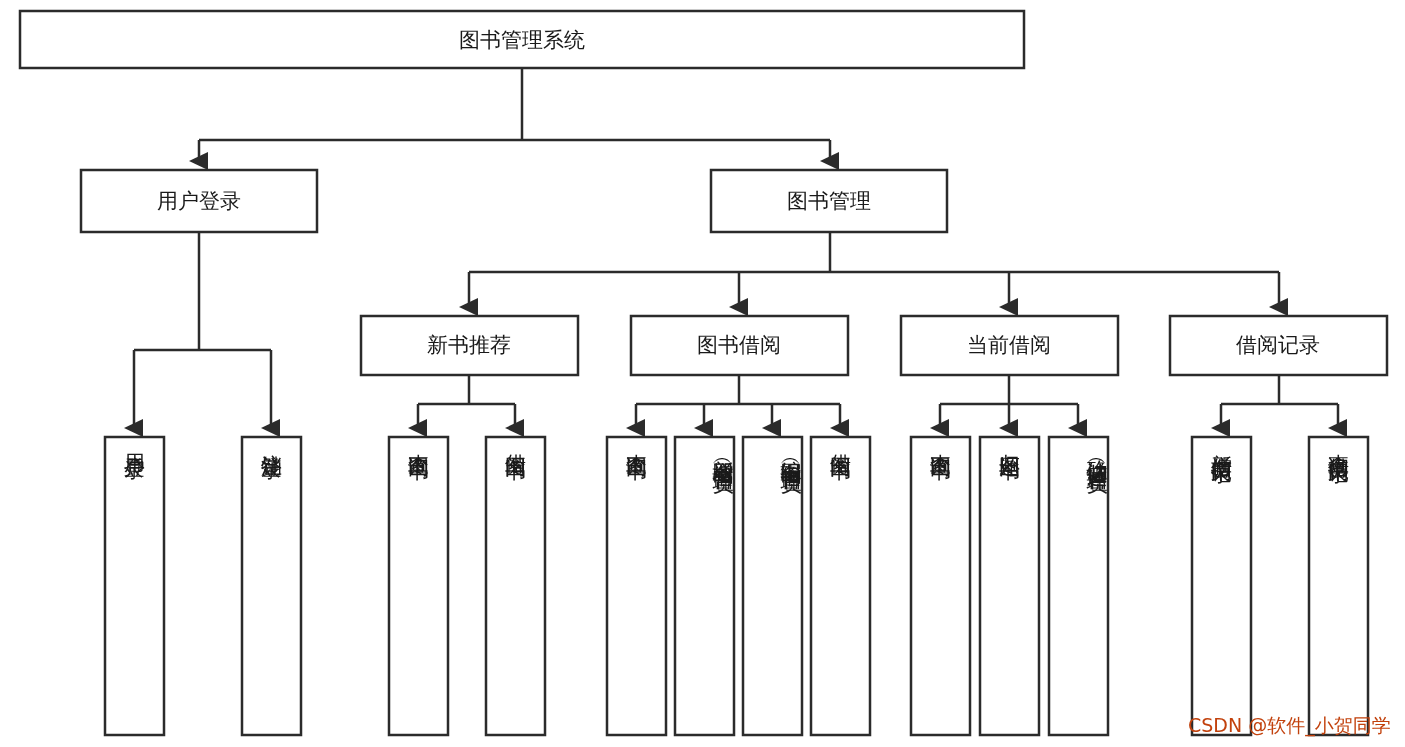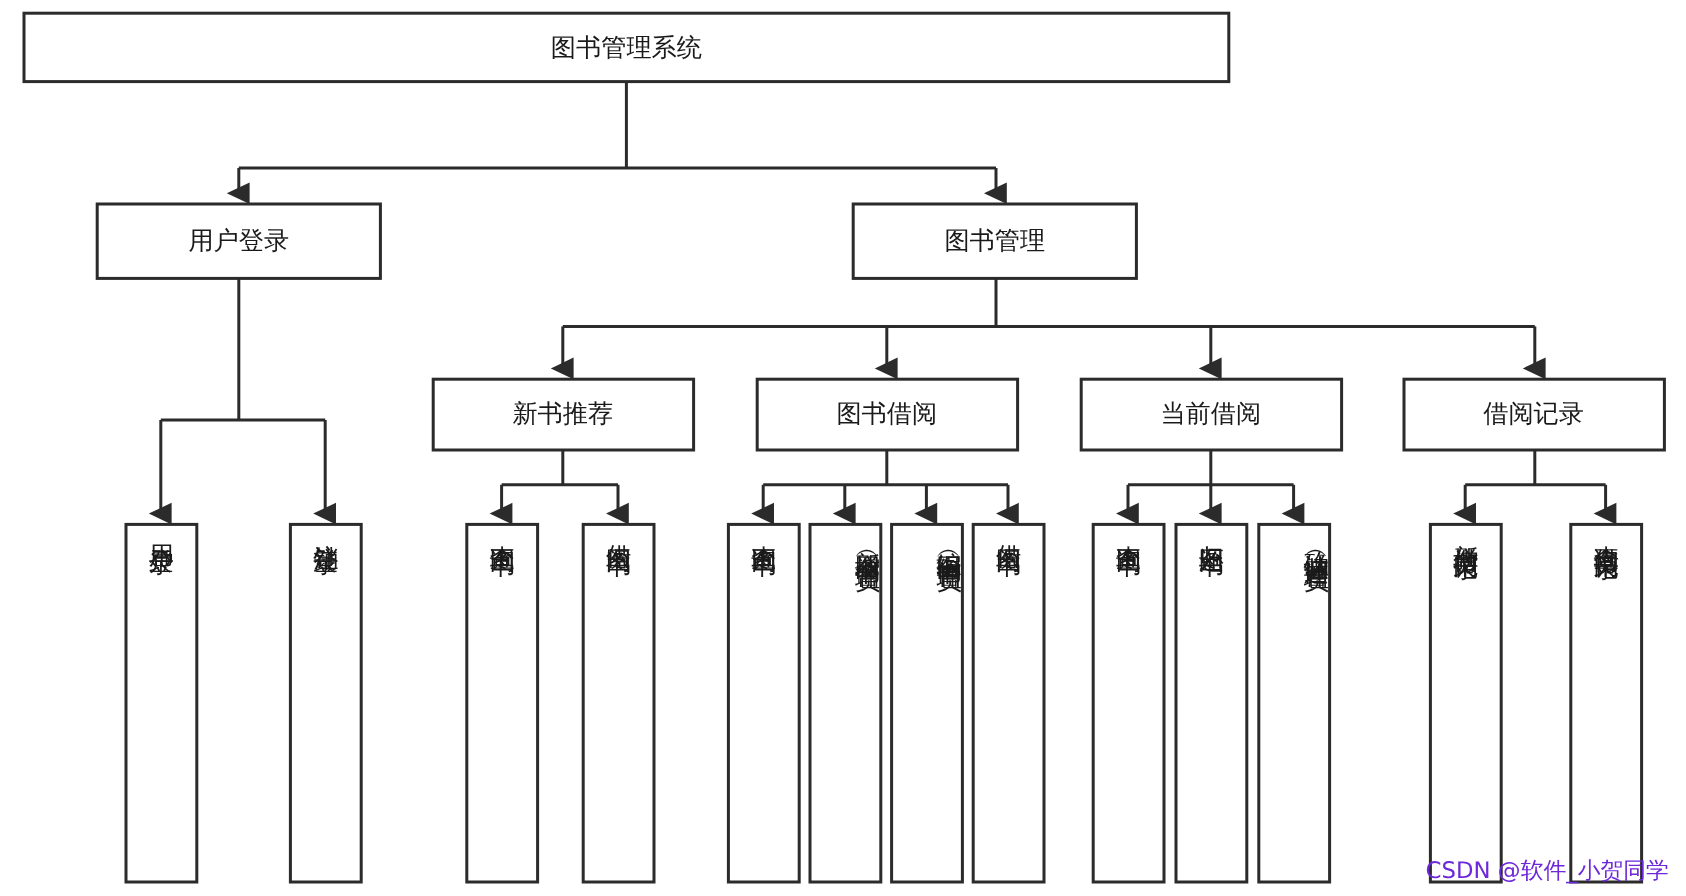--- a/index.html
+++ b/index.html
@@ -58,21 +58,21 @@
     text-align: center;
     pointer-events: none;
     user-select: none;
   }
   .watermark {
     position: absolute;
     left: 1188px;
     top: 713px;
     font-family: "DejaVu Sans", "Liberation Sans", sans-serif;
     font-size: 19px;
-    color: #6d28d9;
+    color: #c2410c;
     white-space: nowrap;
     user-select: none;
   }
 </style>
 </head>
 <body>
 
 <div id="diagram-root">
 
   <svg id="flow-svg" viewBox="0 0 1405 747">

